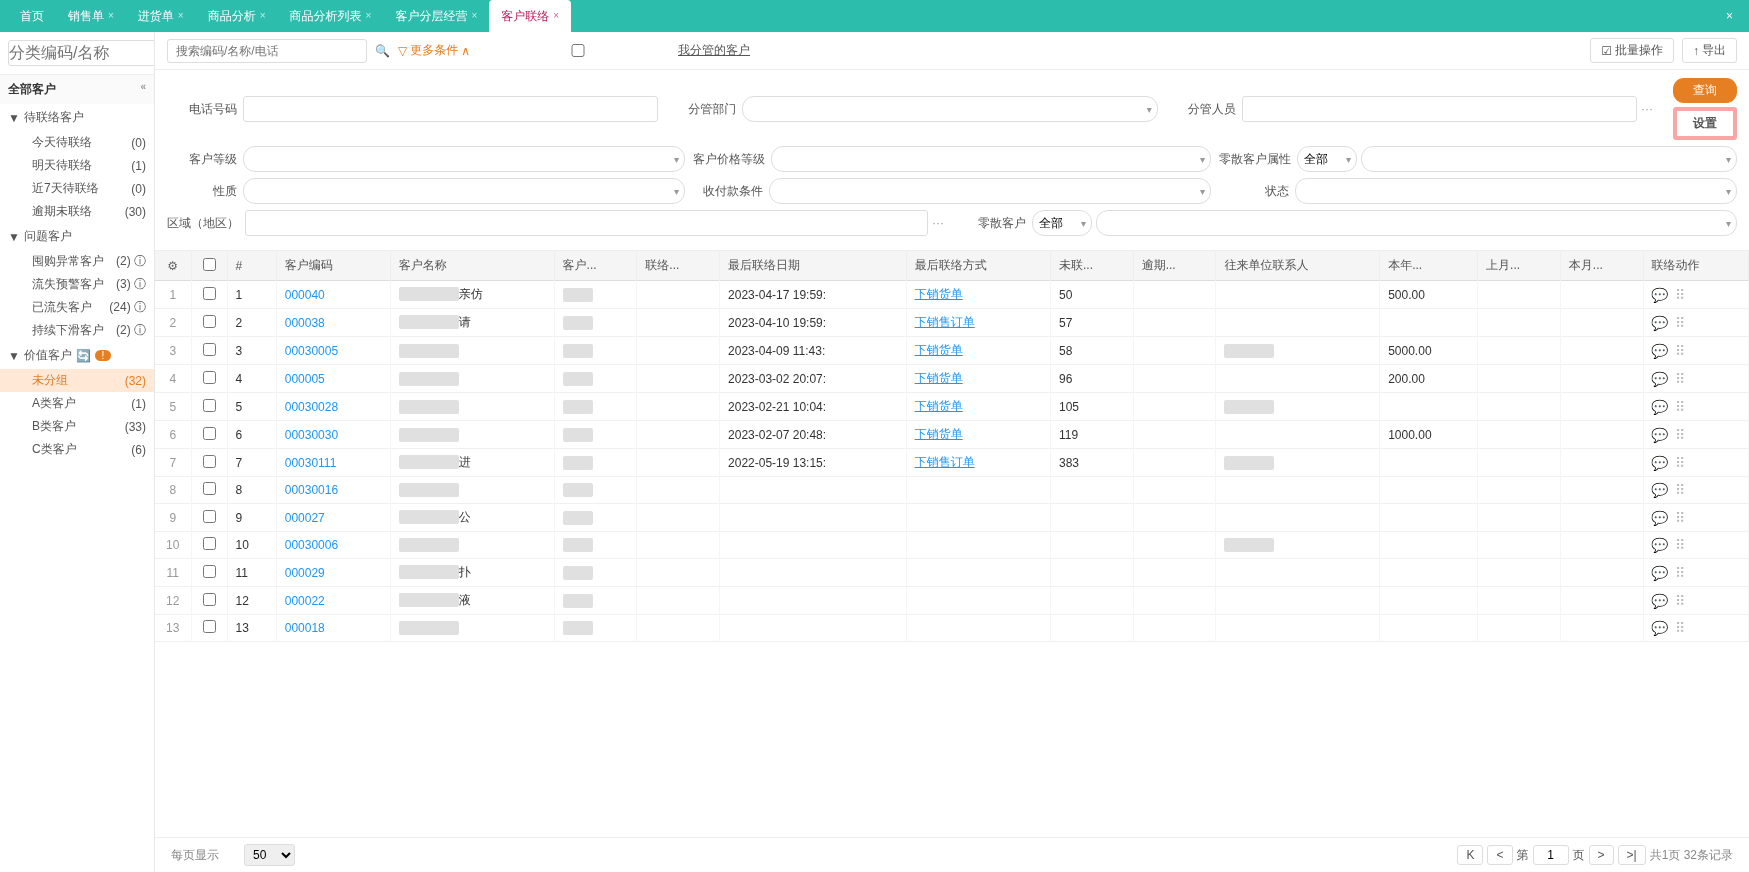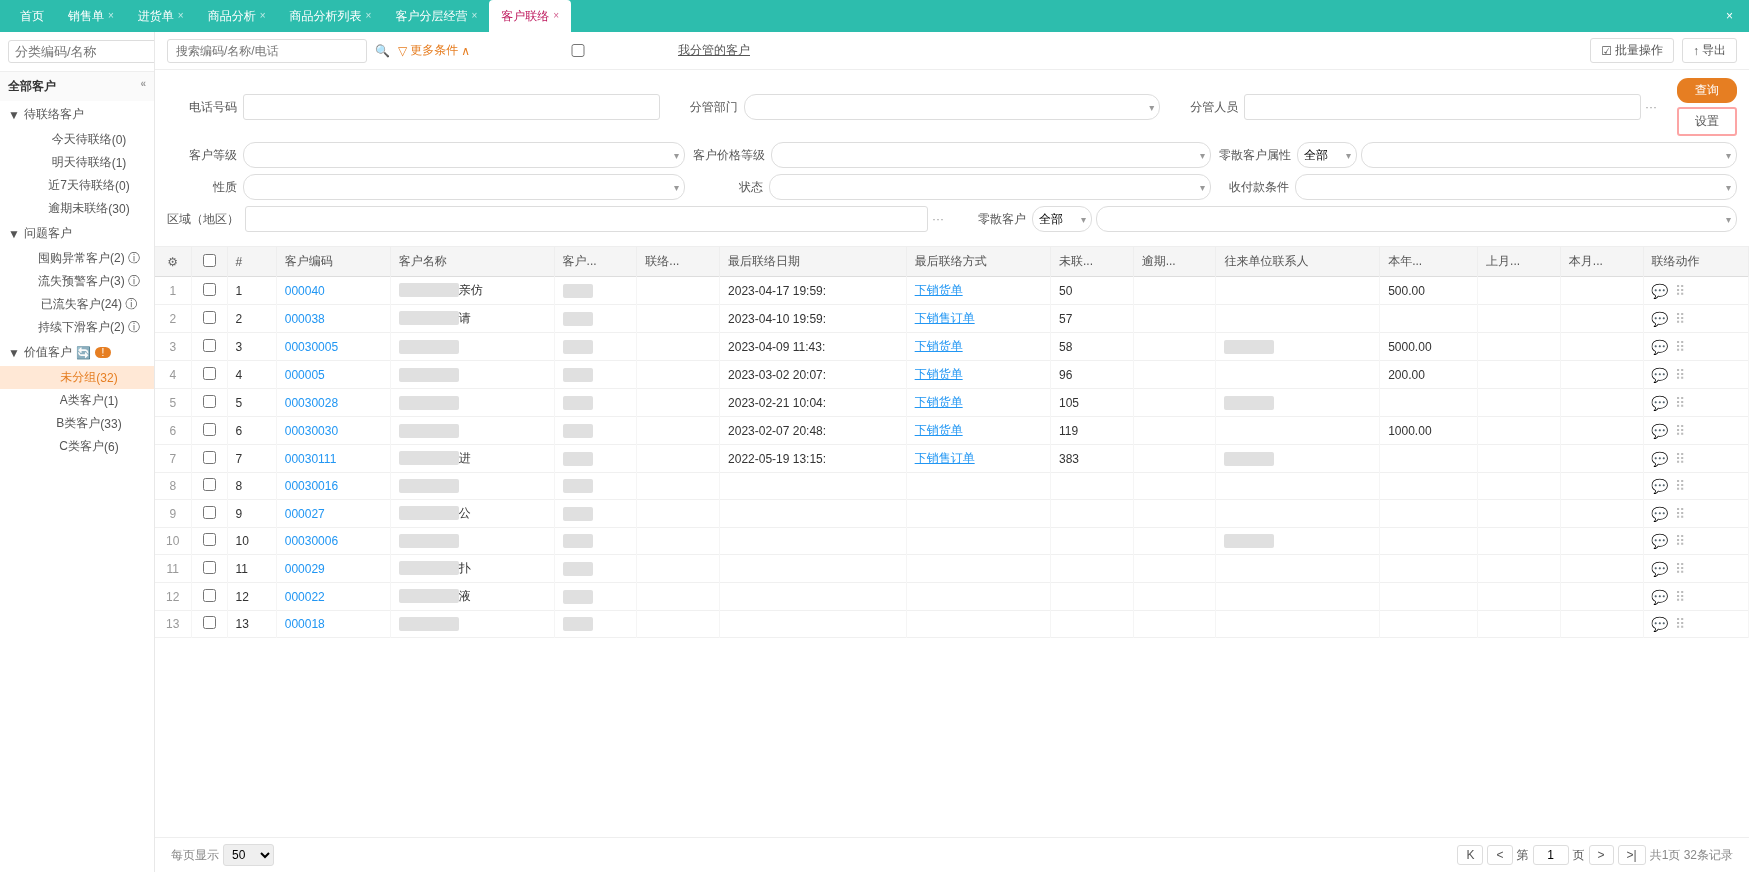--- a/index.html
+++ b/index.html
@@ -63,22 +63,22 @@
     .sidebar-search {
       padding: 8px;
       display: flex;
       align-items: center;
       border-bottom: 1px solid #eee;
     }
     .sidebar-search input {
       flex: 1;
       border: 1px solid #ddd;
       border-radius: 3px;
-      padding: 3px 6px;
-      font-size: 13px;
+      padding: 3px 0;
+      font-size: 16px;
       outline: none;
     }
     .sidebar-section-header {
       display: flex;
       align-items: flex-start;
       justify-content: space-between;
       padding: 6px 8px;
       font-weight: bold;
       color: #333;
       background: #fafafa;
@@ -217,25 +217,26 @@
       color: #fff;
       border: none;
       border-radius: 11px;
       padding: 4px 16px;
       cursor: pointer;
       font-size: 12px;
     }
     .btn-reset {
       background: #fff;
       color: #555;
-      border: 2px solid #fca5a5;
+      border: 4px solid #fca5a5;
       border-radius: 3px;
       padding: 4px 16px;
       cursor: pointer;
       font-size: 12px;
+      font-weight: bold;
     }
     .more-dots {
       color: #999;
       cursor: pointer;
       padding: 0 4px;
     }
 
     
     .table-container {
       flex: 1;
@@ -293,21 +294,21 @@
       font-size: 14px;
     }
 
     
     .pagination-bar {
       background: #fff;
       border-top: 1px solid #eee;
       padding: 6px 16px;
       display: flex;
       align-items: center;
-      gap: 4px;
+      gap: 25px;
       color: #555;
     }
     .pagination-bar .page-size-label { color: #888; }
     .pagination-bar select {
       border: 1px solid #ddd;
       border-radius: 3px;
       padding: 2px 4px;
       font-size: 12px;
     }
     .page-nav {
@@ -343,21 +344,21 @@
       color: #666;
     }
 
     
     .sidebar-sub-item {
       padding: 3px 8px 3px 32px;
       cursor: pointer;
       color: #555;
       display: flex;
       align-items: center;
-      justify-content: center;
+      justify-content: space-between;
     }
     .sidebar-sub-item.active { background: #ffe8d6; color: #e67e22; }
 
     .group-toggle {
       display: flex;
       align-items: center;
       gap: 4px;
       padding: 5px 8px;
       cursor: pointer;
       color: #555;
@@ -573,29 +574,29 @@
       <div class="adv-filter-row">
         <div class="adv-filter-field">
           <label>性质</label>
           <div class="select-wrapper">
             <select>
               <option></option>
             </select>
           </div>
         </div>
         <div class="adv-filter-field">
-          <label>状态</label>
+          <label>收付款条件</label>
           <div class="select-wrapper">
             <select>
               <option></option>
             </select>
           </div>
         </div>
         <div class="adv-filter-field">
-          <label>收付款条件</label>
+          <label>状态</label>
           <div class="select-wrapper">
             <select>
               <option></option>
             </select>
           </div>
         </div>
       </div>
 
       <div class="adv-filter-row">
         <div class="adv-filter-field">

